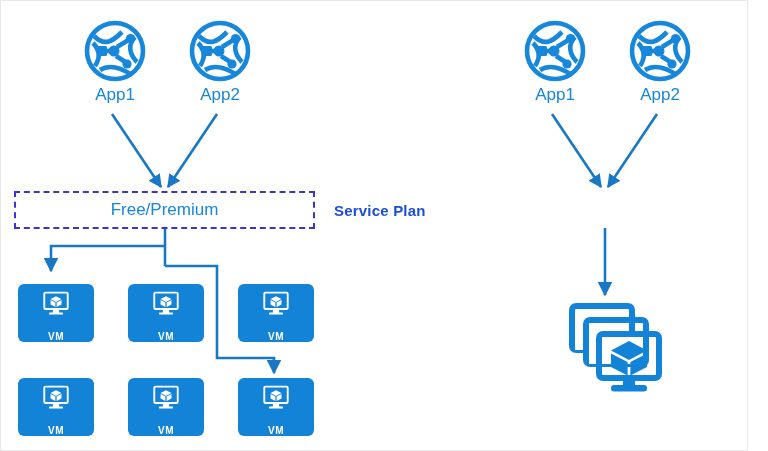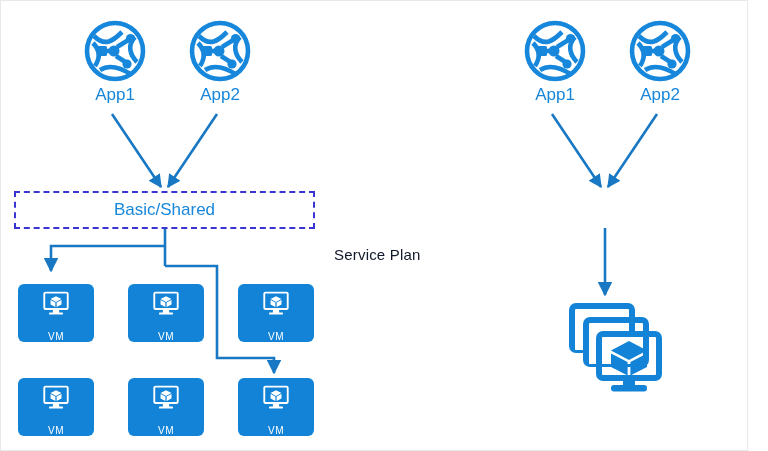--- a/index.html
+++ b/index.html
@@ -64,45 +64,44 @@
     font-size: 17px;
     color: #1787DC;
     white-space: nowrap;
     line-height: 20px;
   }
 
   
   .center-caption {
     position: absolute;
     font-size: 15px;
-    font-weight: normal;
-    color: #0f172a;
+    font-weight: bold;
+    color: #1d4ed8;
     white-space: nowrap;
     letter-spacing: .2px;
-    margin-top: 44px;
   }
 
   
   .vm-tile {
     position: absolute;
     width: 76px;
     height: 58px;
     background: #1283D6;
     border-radius: 6px;
     display: flex;
     flex-direction: column;
     align-items: center;
     justify-content: flex-start;
     padding-top: 7px;
     box-sizing: border-box;
   }
   .vm-tile svg { display: block; }
   .vm-caption {
     font-size: 10px;
-    font-weight: normal;
+    font-weight: bold;
     color: #ffffff;
     line-height: 11px;
     margin-top: 15px;
     letter-spacing: .4px;
   }
 
   
   .vm-stack {
     position: absolute;
     width: 104px;
@@ -180,21 +179,21 @@
         <rect x="14" y="27" width="10" height="10" rx="1.5"></rect>
         <circle cx="31" cy="32" r="5.5"></circle>
         <circle cx="47.5" cy="19.5" r="4.6"></circle>
         <circle cx="44" cy="45" r="4.6"></circle>
       </g>
     </svg>
     <div class="app-label">App2</div>
   </div>
 
   <div class="plan-box" style="left:13px; top:190px; width:301px; height:38px;">
-    <span class="plan-label">Basic/Shared</span>
+    <span class="plan-label">Free/Premium</span>
   </div>
 
   <div class="center-caption" style="left:333px; top:201px;">Service Plan</div>
 
   <div class="vm-tile" style="left:17px; top:283px;">
     <svg width="36" height="32" viewBox="0 0 36 32">
       <rect x="3" y="2" width="30" height="21" rx="1.6" fill="none" stroke="#ffffff" stroke-width="2.4"></rect>
       <rect x="14" y="24.2" width="8" height="4" fill="#ffffff"></rect>
       <rect x="9" y="27.6" width="18" height="2.6" rx="1.2" fill="#ffffff"></rect>
       <g fill="#ffffff">

